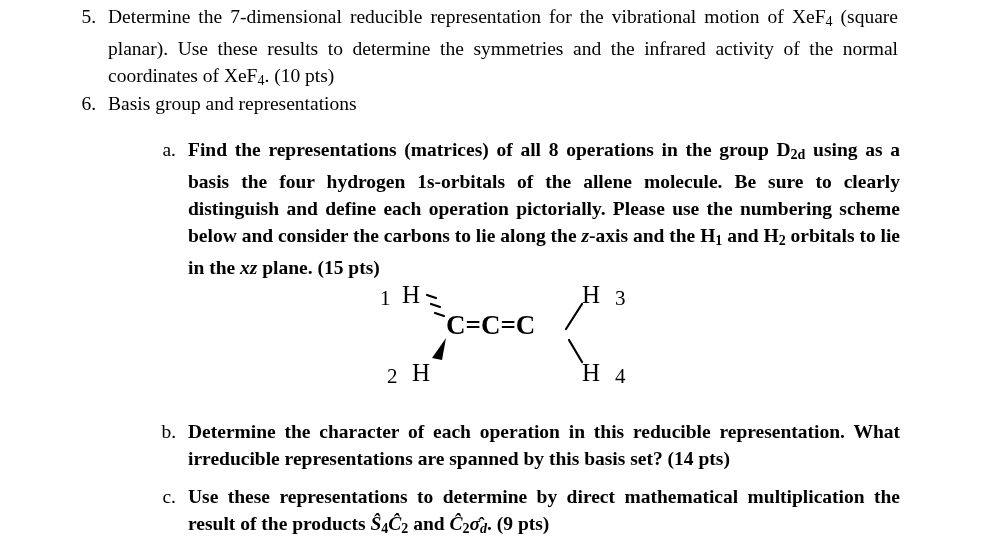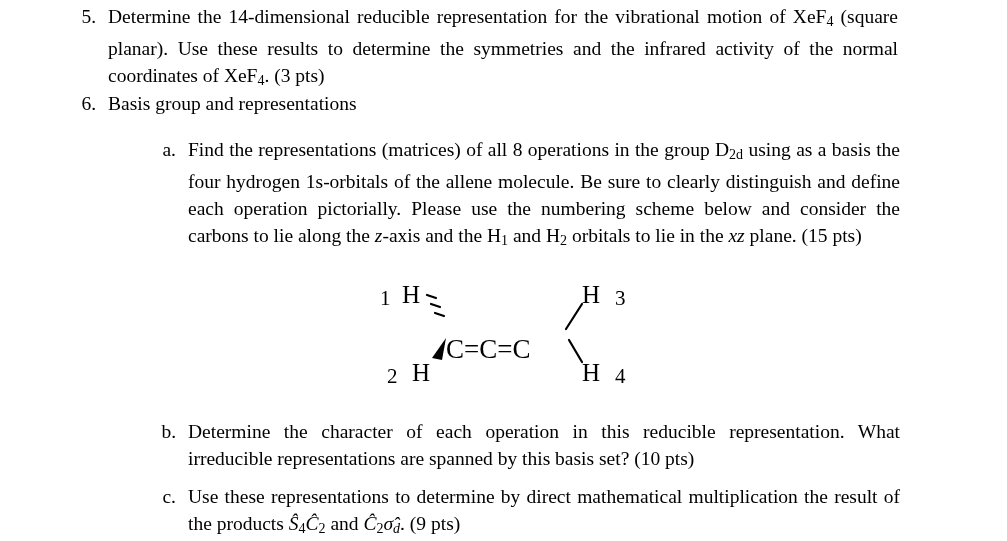--- a/index.html
+++ b/index.html
@@ -70,20 +70,21 @@
     text-align: right;
     padding-right: 12px;
     font-size: 19.5px;
     line-height: 27px;
   }
   .subbody {
     font-size: 19.5px;
     line-height: 27px;
     text-align: justify;
     text-justify: inter-word;
+    font-weight: bold;
   }
   #q6a { left: 140px; top: 136px; width: 760px; }
   #q6a .subbody { width: 712px; }
   #q6b { left: 140px; top: 418px; width: 760px; }
   #q6b .subbody { width: 712px; }
   #q6c { left: 140px; top: 483px; width: 760px; }
   #q6c .subbody { width: 712px; }
 
   sub {
     font-size: 0.72em;
@@ -105,39 +106,40 @@
     font-size: 25px;
     line-height: 25px;
     white-space: nowrap;
   }
   #structure .small {
     font-size: 21px;
   }
   #structure .chain {
     position: absolute;
     left: 66px;
-    top: 52px;
+    top: 28px;
     font-size: 27px;
     letter-spacing: 0px;
     white-space: nowrap;
+    font-weight: bold;
   }
   #structure svg {
     position: absolute;
     left: 0;
     top: 0;
   }
 </style>
 </head>
 <body>
 
 <div class="page">
 
   <div class="qitem" id="q5">
     <div class="num">5.</div>
-    <div class="body"><span>Determine the 14-dimensional reducible representation for the vibrational motion of XeF</span><sub>4</sub><span> (square planar).  Use these results to determine the symmetries and the infrared activity of the normal coordinates of XeF</span><sub>4</sub><span>.  (3 pts)</span></div>
+    <div class="body"><span>Determine the 7-dimensional reducible representation for the vibrational motion of XeF</span><sub>4</sub><span> (square planar).  Use these results to determine the symmetries and the infrared activity of the normal coordinates of XeF</span><sub>4</sub><span>.  (10 pts)</span></div>
   </div>
 
   <div class="qitem" id="q6">
     <div class="num">6.</div>
     <div class="body">Basis group and representations</div>
   </div>
 
   <div class="subitem" id="q6a">
     <div class="subletter">a.</div>
     <div class="subbody"><span>Find the representations (matrices) of all 8 operations in the group D</span><sub>2d</sub><span> using as a basis the four hydrogen 1s-orbitals of the allene molecule.  Be sure to clearly distinguish and define each operation pictorially.  Please use the numbering scheme below and consider the carbons to lie along the </span><span class="ital">z</span><span>-axis and the H</span><sub>1</sub><span> and H</span><sub>2</sub><span> orbitals to lie in the </span><span class="ital">xz</span><span> plane.  (15 pts)</span></div>
@@ -169,21 +171,21 @@
     <div class="lbl small" style="left:235px; top:4px;">3</div>
 
     <div class="lbl" style="left:202px; top:78px;">H</div>
     <div class="lbl small" style="left:235px; top:82px;">4</div>
 
     <div class="chain">C=C=C</div>
   </div>
 
   <div class="subitem" id="q6b">
     <div class="subletter">b.</div>
-    <div class="subbody">Determine the character of each operation in this reducible representation.  What irreducible representations are spanned by this basis set?  (10 pts)</div>
+    <div class="subbody">Determine the character of each operation in this reducible representation.  What irreducible representations are spanned by this basis set?  (14 pts)</div>
   </div>
 
   <div class="subitem" id="q6c">
     <div class="subletter">c.</div>
     <div class="subbody"><span>Use these representations to determine by direct mathematical multiplication the result of the products </span><span class="ital">Ŝ</span><sub>4</sub><span class="ital">Ĉ</span><sub>2</sub><span> and </span><span class="ital">Ĉ</span><sub>2</sub><span class="ital">σ̂</span><sub class="ital">d</sub><span>.  (9 pts)</span></div>
   </div>
 
 </div>
 
 </body></html>

